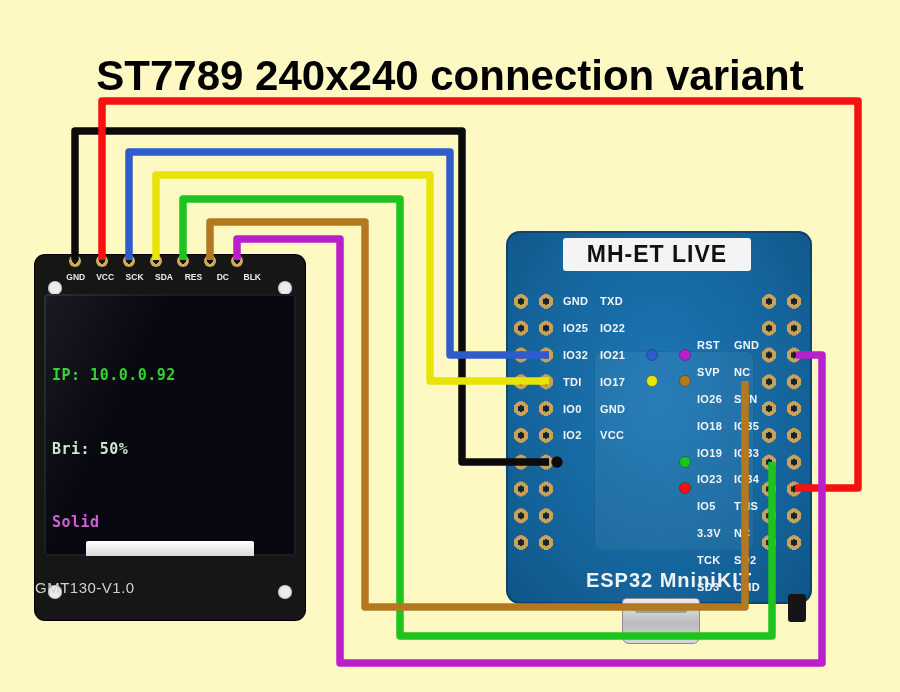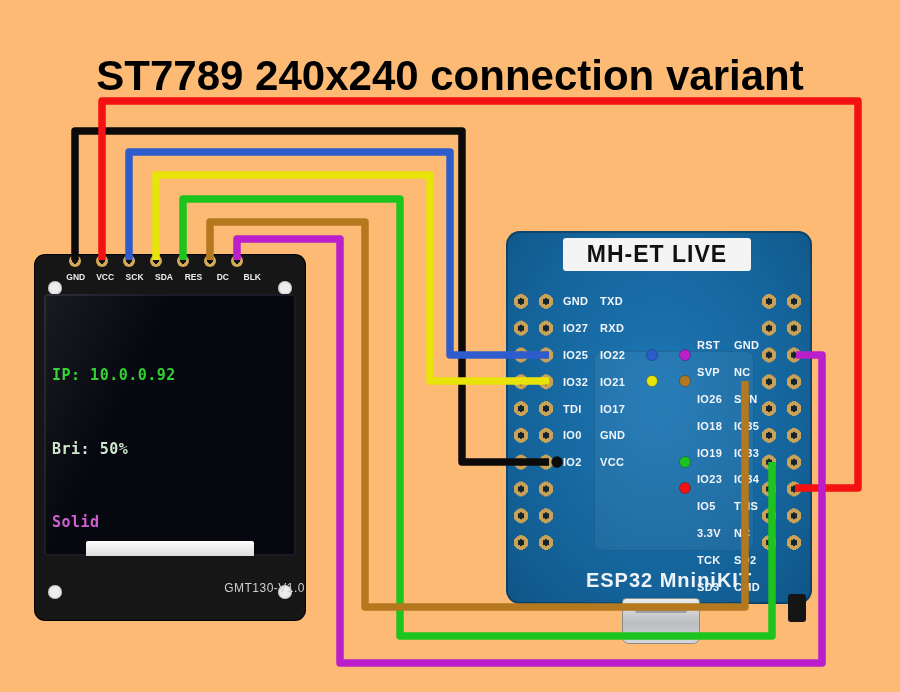--- a/index.html
+++ b/index.html
@@ -1,16 +1,16 @@
 <!DOCTYPE html>
 <html><head>
 <meta charset="utf-8">
 <style>
   html,body { margin:0; padding:0; background:#ffffff; }
-  .stage { position:relative; width:900px; height:692px; background:#fdba74;
+  .stage { position:relative; width:900px; height:692px; background:#fef9c3;
            font-family:"Liberation Sans", sans-serif; overflow:hidden; }
 
   
   .title { position:absolute; top:24px; left:0; right:0; text-align:center;
            font-size:42px; font-weight:bold; color:#000; letter-spacing:0px; }
 
   
   .display { position:absolute; left:35px; top:255px; width:270px; height:365px;
              background:#161616; border-radius:10px; box-shadow:0 0 0 1px #000; }
   .d-pins { position:absolute; left:34px; top:0; display:flex; gap:15px; }
@@ -24,22 +24,22 @@
   .mh.bl{left:13px; top:330px;} .mh.br{left:243px; top:330px;}
   .scr { position:absolute; left:9px; top:39px; width:252px; height:262px;
          background:#07070f; border-radius:4px; box-shadow:inset 0 0 0 2px #1b1b27; overflow:hidden; }
   .scr::after { content:""; position:absolute; inset:0;
          background:linear-gradient(115deg, rgba(255,255,255,0.08), rgba(255,255,255,0) 35%); }
   .scr-text { position:absolute; left:8px; top:20px;
          font-family:"DejaVu Sans Mono", monospace; font-weight:bold;
          font-size:15px; line-height:24.5px; letter-spacing:0.5px; white-space:pre; }
   .fpc { position:absolute; left:42px; top:247px; width:168px; height:16px;
          background:linear-gradient(#ffffff,#d9d9d9); border-radius:2px; }
-  .d-cap { position:absolute; left:0; right:0; top:326px; text-align:right;
-           color:#cfcfcf; font-size:12px; line-height:14px; letter-spacing:0.5px; }
+  .d-cap { position:absolute; left:0; right:0; top:326px; text-align:left;
+           color:#cfcfcf; font-size:15px; line-height:14px; letter-spacing:0.5px; }
 
   
   .esp { position:absolute; left:506px; top:231px; width:306px; height:373px;
          background:radial-gradient(ellipse at 50% 45%, #1e77b4 0%, #15659d 60%, #0f5586 100%);
          border-radius:14px; box-shadow:inset 0 0 0 2px rgba(0,0,0,0.25); }
   .brand { position:absolute; left:57px; top:7px; width:188px; height:33px;
            background:#f4f4f4; border-radius:3px; color:#111; font-weight:bold;
            font-size:23px; text-align:center; line-height:33px; letter-spacing:1px; }
   .holes { position:absolute; top:57px; width:16px; height:268px;
            background-image:radial-gradient(circle at 8px 13.4px, #14242f 3.2px, #c9a257 3.3px 7.2px, rgba(0,0,0,0) 7.3px);
@@ -125,24 +125,20 @@
     <div class="holes ro"></div>
 
     <div class="pcb-detail"></div>
 
     <div class="lrows left">
       <div class="row">
           <span>GND</span>
           <span>TXD</span>
         </div>
       <div class="row">
-          <span>IO27</span>
-          <span>RXD</span>
-        </div>
-      <div class="row">
           <span>IO25</span>
           <span>IO22</span>
         </div>
       <div class="row">
           <span>IO32</span>
           <span>IO21</span>
         </div>
       <div class="row">
           <span>TDI</span>
           <span>IO17</span>

